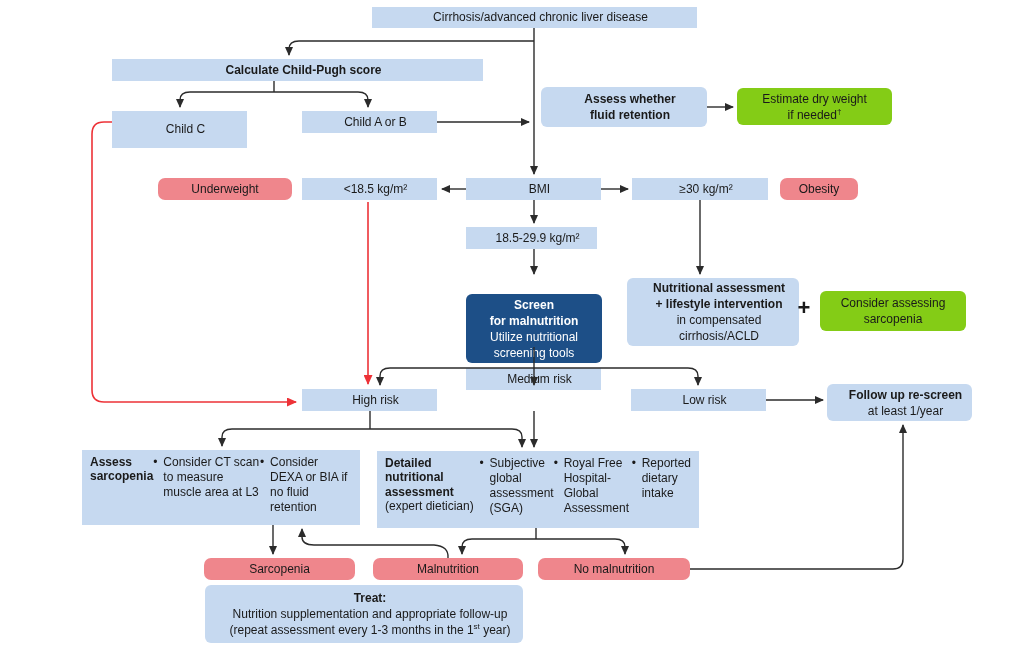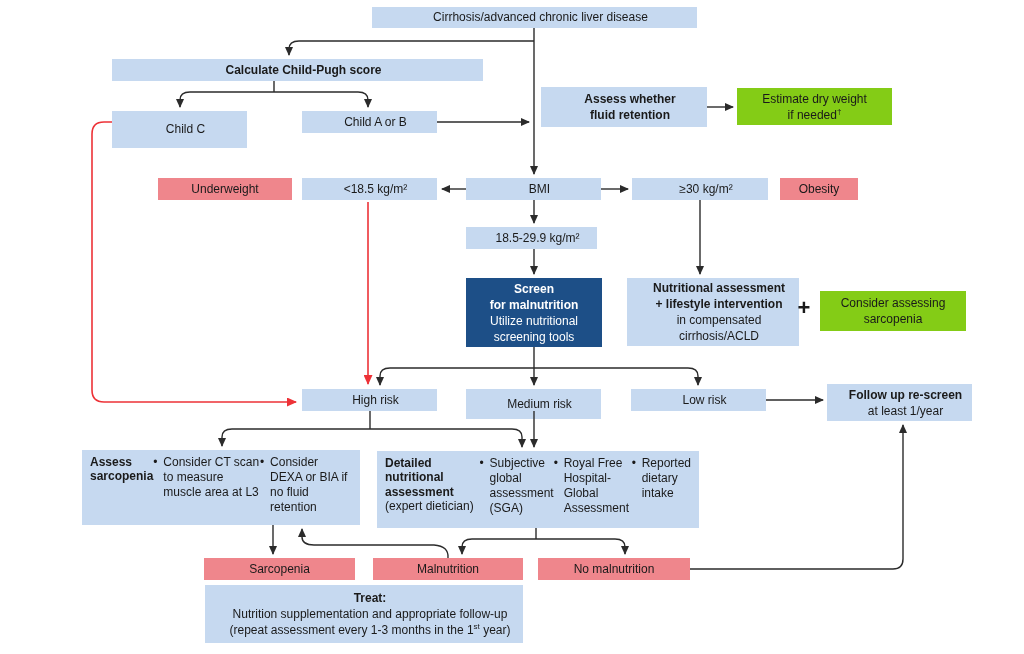--- a/index.html
+++ b/index.html
@@ -5,25 +5,25 @@
   html,body{margin:0;padding:0;background:#fff;}
   .canvas{
     position:relative;width:1024px;height:654px;background:#ffffff;
     font-family:"Liberation Sans","DejaVu Sans",sans-serif;
     color:#1a1a1a;overflow:hidden;
   }
   .node{
     position:absolute;display:flex;align-items:center;justify-content:center;
     text-align:center;font-size:12px;line-height:1.2;box-sizing:border-box;
   }
-  .col{flex-direction:column;}
+  .col{flex-direction:column;border-radius:6px;}
   .blue{background:#c6d9f0;padding-left:12px;}
   .lightblue{background:#84cc16;}
-  .pink{background:#ef868c;}
-  .navy{background:#1d4f87;color:#ffffff;}
+  .pink{background:#ef868c;border-radius:7px;}
+  .navy{background:#1d4f87;color:#ffffff;margin-top:16px;}
   .bold{font-weight:bold;}
   .lh16{line-height:16px;}
   .leftbox{
     align-items:flex-start;justify-content:flex-start;text-align:left;
     padding:5px 8px;flex-direction:row;
   }
   .leftbox .title{font-weight:bold;margin-bottom:3px;}
   .titlerow{display:flex;flex-wrap:wrap;}
   .bullet{display:flex;line-height:15px;}
   .bullet .dot{width:10px;flex:0 0 10px;}
@@ -85,21 +85,21 @@
 
   <div class="plus" style="left:792px;top:296px;width:24px;height:24px">+</div>
 
   <div class="node lightblue col lh16" style="left:820px;top:291px;width:146px;height:40px">
     <span>Consider assessing</span>
     <span>sarcopenia</span>
   </div>
 
   <div class="node blue" style="left:302px;top:389px;width:135px;height:22px">High risk</div>
 
-  <div class="node blue" style="left:466px;top:389px;width:135px;height:30px">Medium risk</div>
+  <div class="node blue" style="left:466px;top:368px;width:135px;height:22px">Medium risk</div>
 
   <div class="node blue" style="left:631px;top:389px;width:135px;height:22px">Low risk</div>
 
   <div class="node blue col lh16" style="left:827px;top:384px;width:145px;height:37px">
     <span class="bold">Follow up re-screen</span>
     <span>at least 1/year</span>
   </div>
 
   <div class="node blue leftbox" style="left:82px;top:450px;width:278px;height:75px">
     <span class="title">Assess sarcopenia</span>

